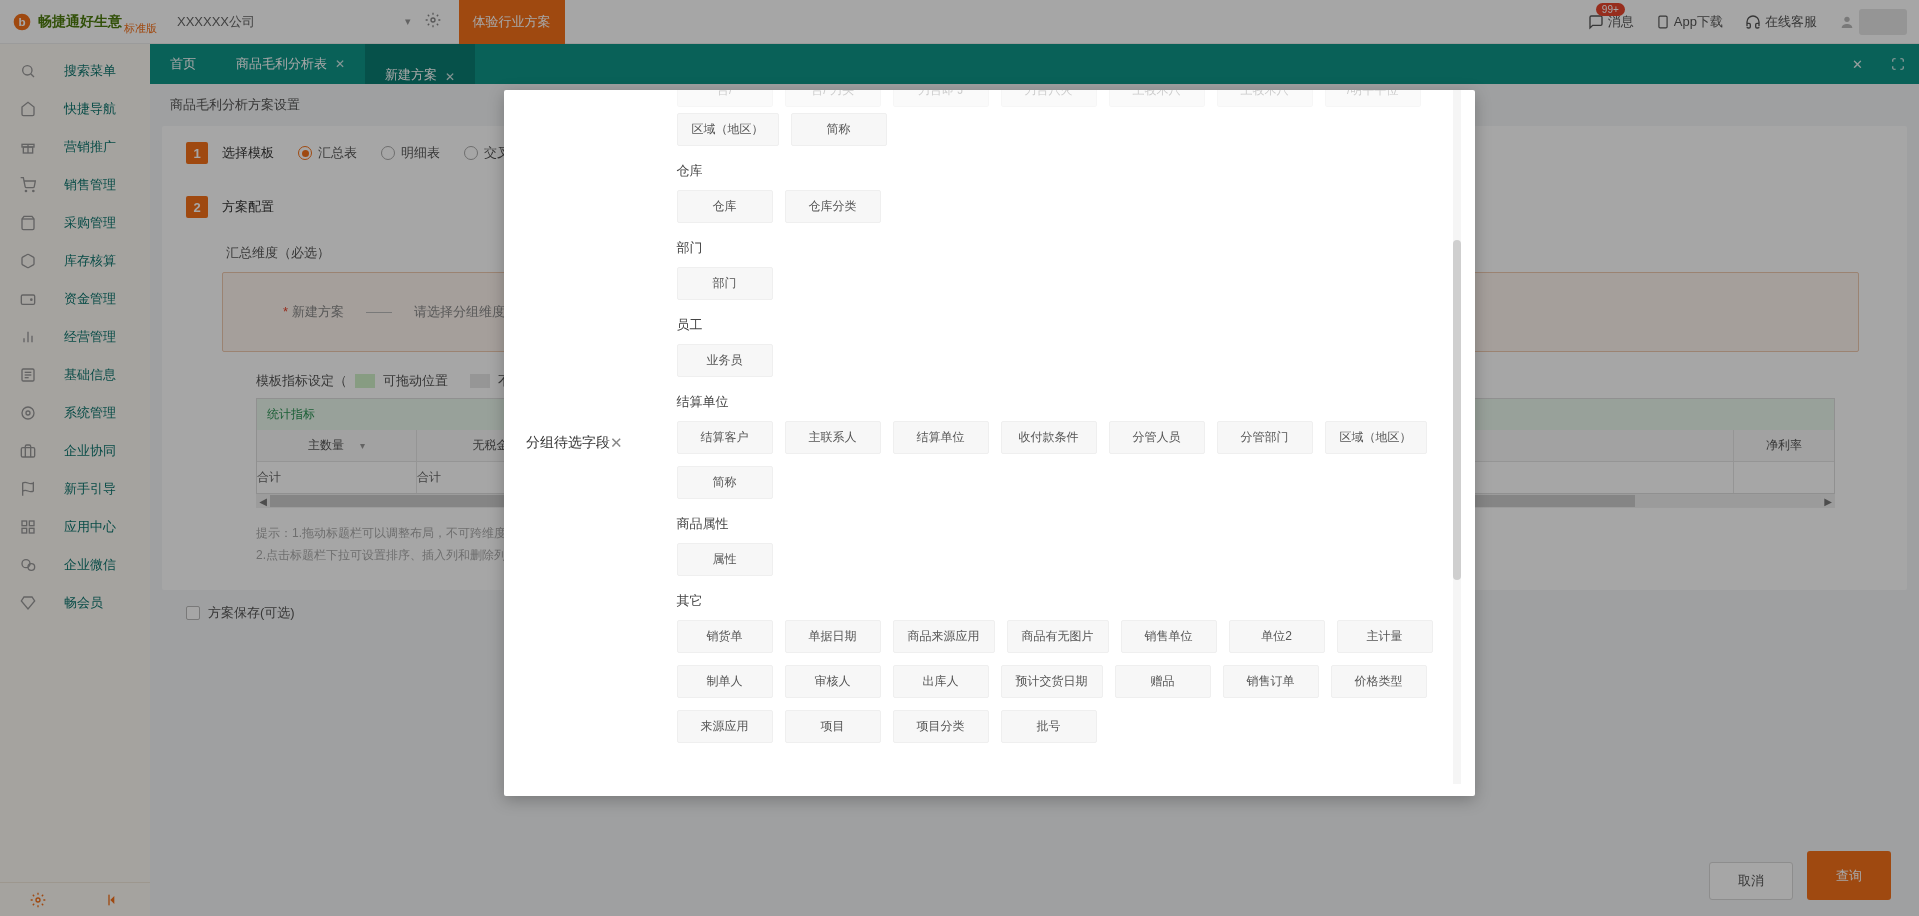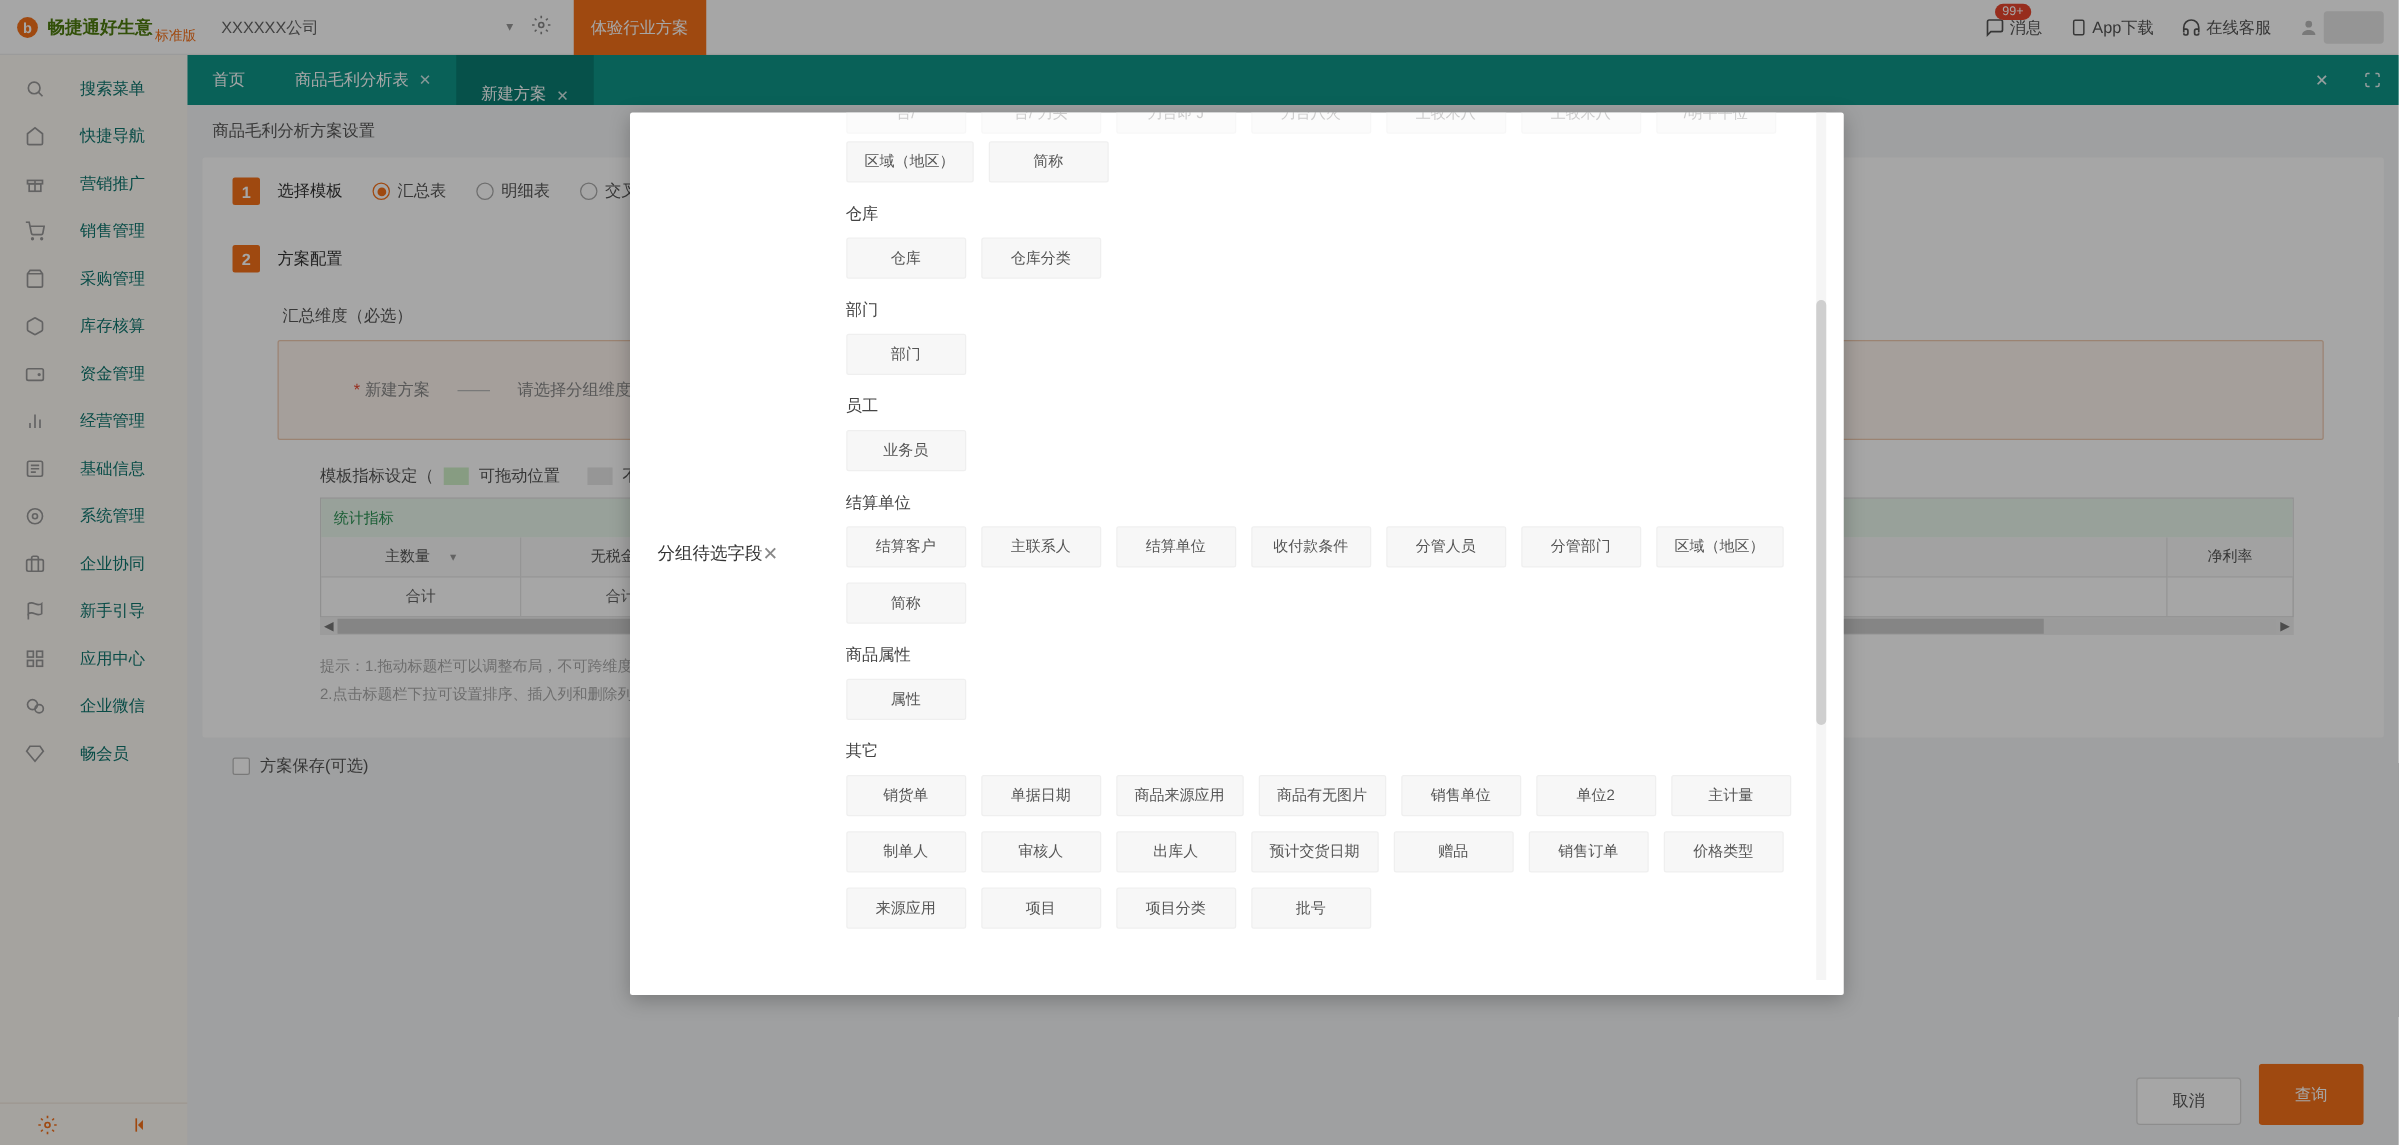--- a/index.html
+++ b/index.html
@@ -62,21 +62,21 @@
 .swatch { display:inline-block; width:20px; height:14px; vertical-align:middle; }
 .sw-green { background:#d0f0c8; }
 .sw-grey { background:#e6e6e6; margin-left:14px; }
 
 .stat-table { margin:8px 36px 0 58px; border:1px solid #ddd; }
 .stat-head { background:#eaf7ed; color:#2a9253; font-size:12px; padding:7px 10px; }
 .stat-cols { display:flex; background:#f9f9f9; }
 .stat-cols .col { border-right:1px solid #e5e5e5; padding:7px 0; text-align:center; font-size:12px; color:#555; display:flex; align-items:center; justify-content:center; gap:16px; }
 .stat-cols .col:last-child { border-right:none; }
 .stat-sum { display:flex; }
-.stat-sum .col { border-right:1px solid #e5e5e5; border-top:1px solid #e5e5e5; padding:7px 0; text-align:center; font-size:12px; color:#666; }
+.stat-sum .col { border-right:1px solid #e5e5e5; border-top:1px solid #e5e5e5; padding:7px 0; font-size:12px; color:#666; }
 .stat-sum .col:last-child { border-right:none; }
 .hscroll { margin:0 36px 0 58px; height:14px; background:#f0f0f0; display:flex; align-items:center; }
 .hscroll .track { flex:1; height:12px; background:#eee; position:relative; }
 .hscroll .thumb { position:absolute; left:0; width:88%; top:0; bottom:0; background:#ccc; }
 .hscroll .arrow { width:14px; text-align:center; color:#777; font-size:10px; }
 
 .hints { margin:14px 0 0 58px; font-size:12px; color:#aaa; line-height:22px; }
 
 .save-row { padding:14px 24px; display:flex; align-items:center; gap:8px; color:#555; }
 .cb { width:14px; height:14px; border:1px solid #bbb; background:#fff; border-radius:2px; }

